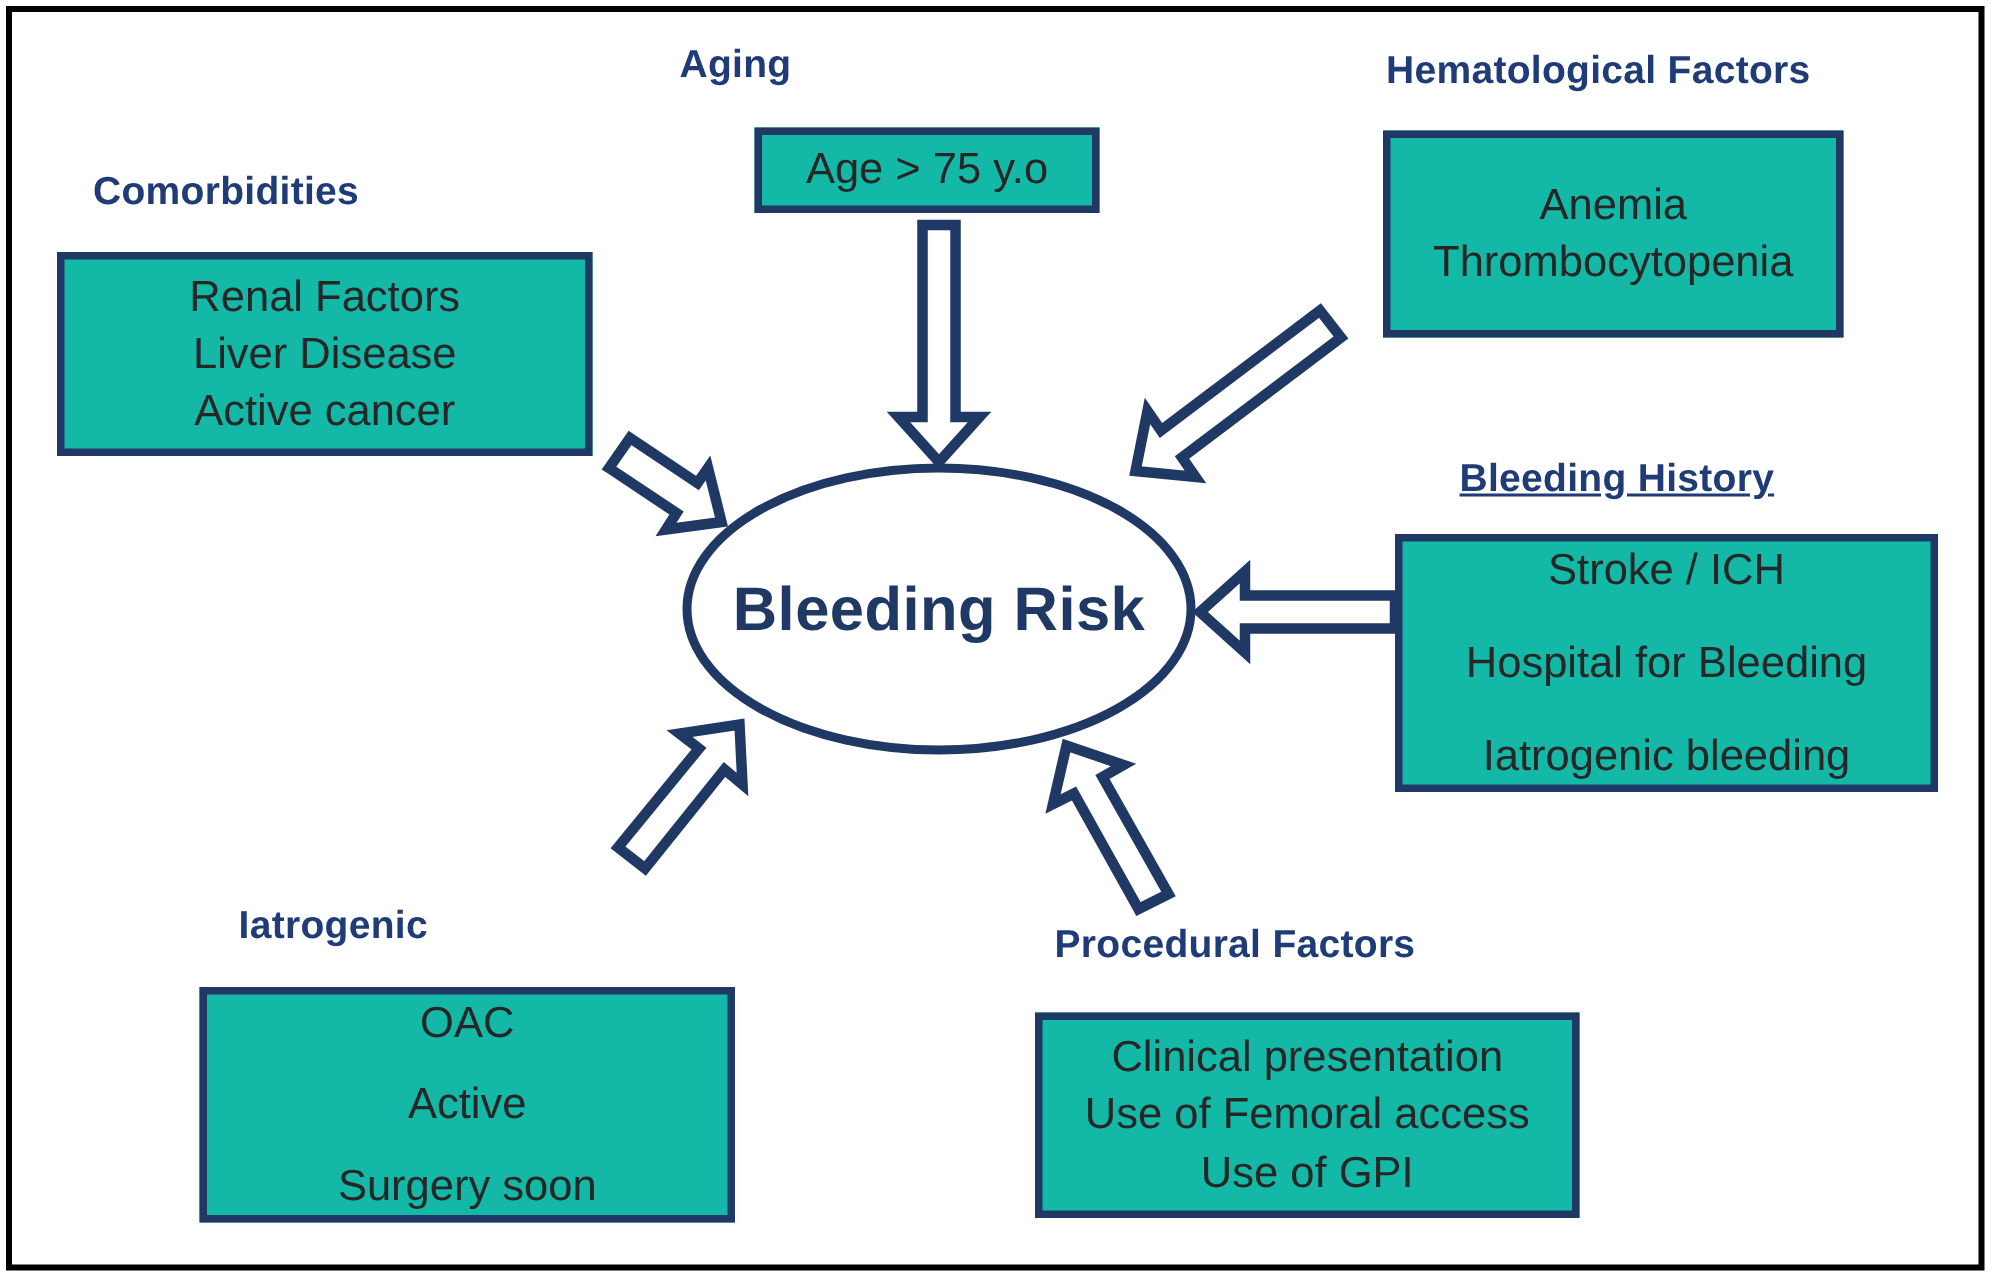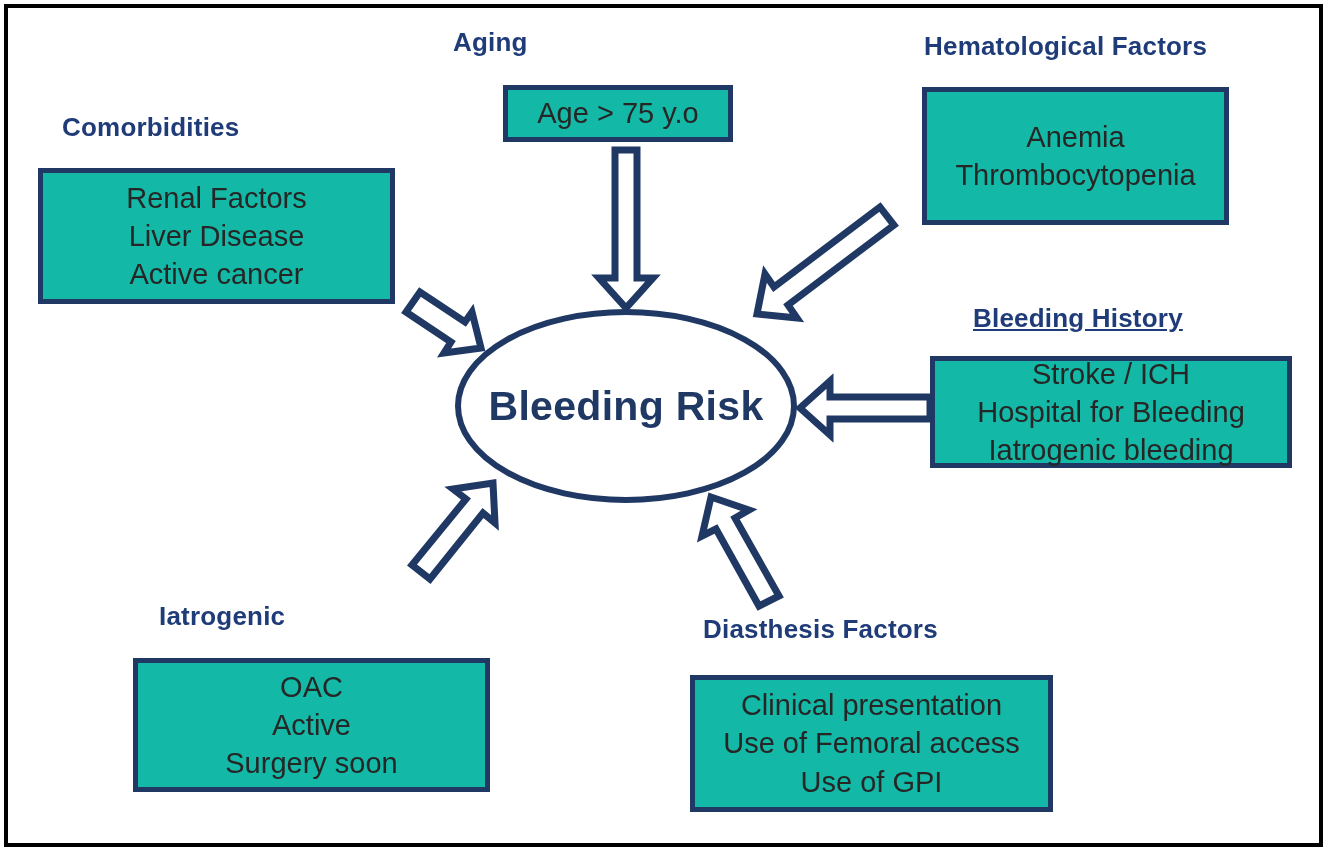--- a/index.html
+++ b/index.html
@@ -62,22 +62,22 @@
   .lbl-comorbidities{left:62px;top:112px;}
   .lbl-aging{left:453px;top:27px;}
   .lbl-hematological{left:924px;top:31px;}
   .lbl-bleeding-history{left:973px;top:303px;text-decoration:underline;}
   .lbl-iatrogenic{left:159px;top:601px;}
   .lbl-procedural{left:703px;top:614px;}
 
   .box-comorbidities{left:38px;top:168px;width:357px;height:136px;}
   .box-aging{left:503px;top:85px;width:230px;height:57px;}
   .box-hematological{left:922px;top:87px;width:307px;height:138px;}
-  .box-bleeding-history{left:930px;top:356px;width:362px;height:112px;}
-  .box-iatrogenic{left:133px;top:658px;width:357px;height:134px;}
+  .box-bleeding-history{left:930px;top:356px;width:362px;height:172px;justify-content:space-between;}
+  .box-iatrogenic{left:133px;top:658px;width:357px;height:157px;gap:16px;}
   .box-procedural{left:690px;top:675px;width:363px;height:137px;}
 </style>
 </head>
 <body>
 
 <div class="canvas">
 
   <svg class="layer" viewBox="0 0 1328 852">
 
     <path class="arrow" d="M637,150 L637,278 L653,278 L626,308 L599,278 L615,278 L615,150 Z"></path>
@@ -117,21 +117,21 @@
     <div>Iatrogenic bleeding</div>
   </div>
 
   <div class="group-label lbl-iatrogenic">Iatrogenic</div>
   <div class="factor-box box-iatrogenic">
     <div>OAC</div>
     <div>Active</div>
     <div>Surgery soon</div>
   </div>
 
-  <div class="group-label lbl-procedural">Diasthesis Factors</div>
+  <div class="group-label lbl-procedural">Procedural Factors</div>
   <div class="factor-box box-procedural">
     <div>Clinical presentation</div>
     <div>Use of Femoral access</div>
     <div>Use of GPI</div>
   </div>
 
   <div class="frame"></div>
 </div>
 
 </body></html>

